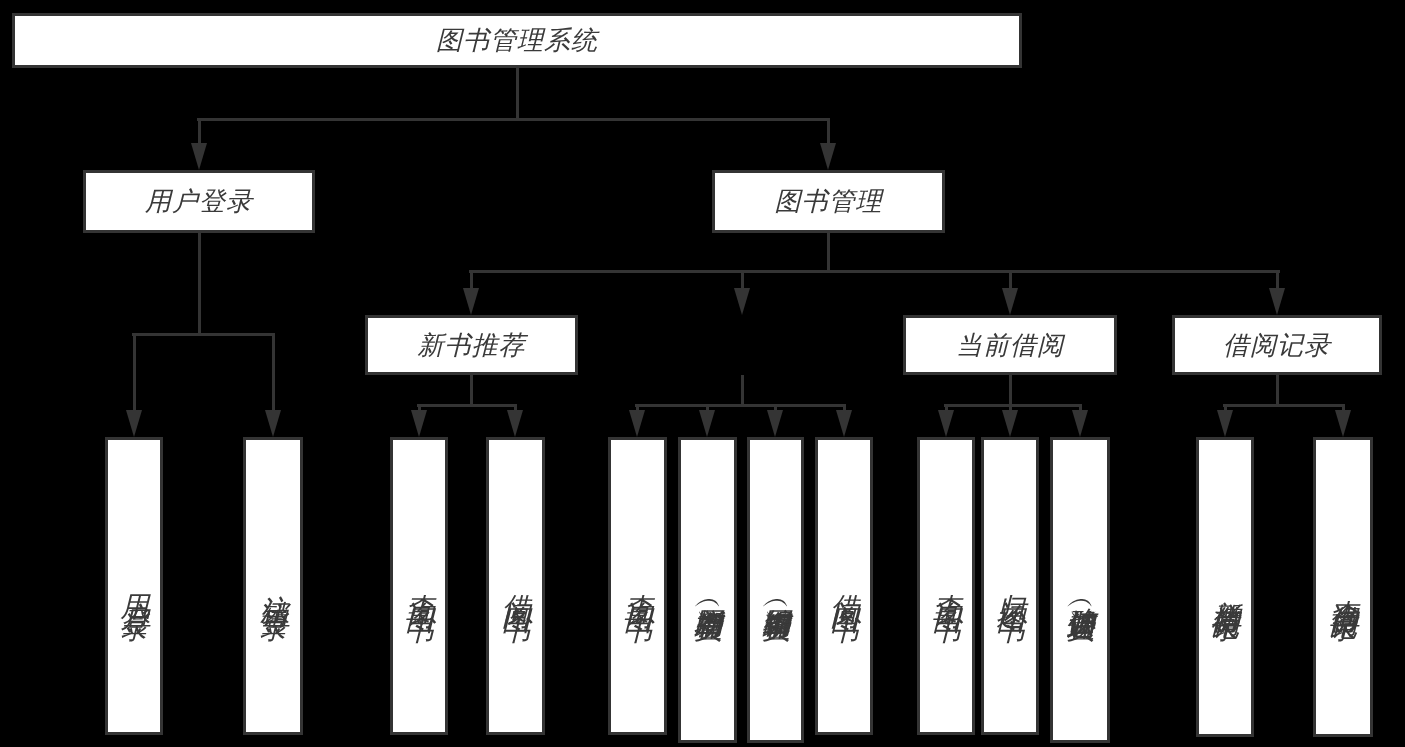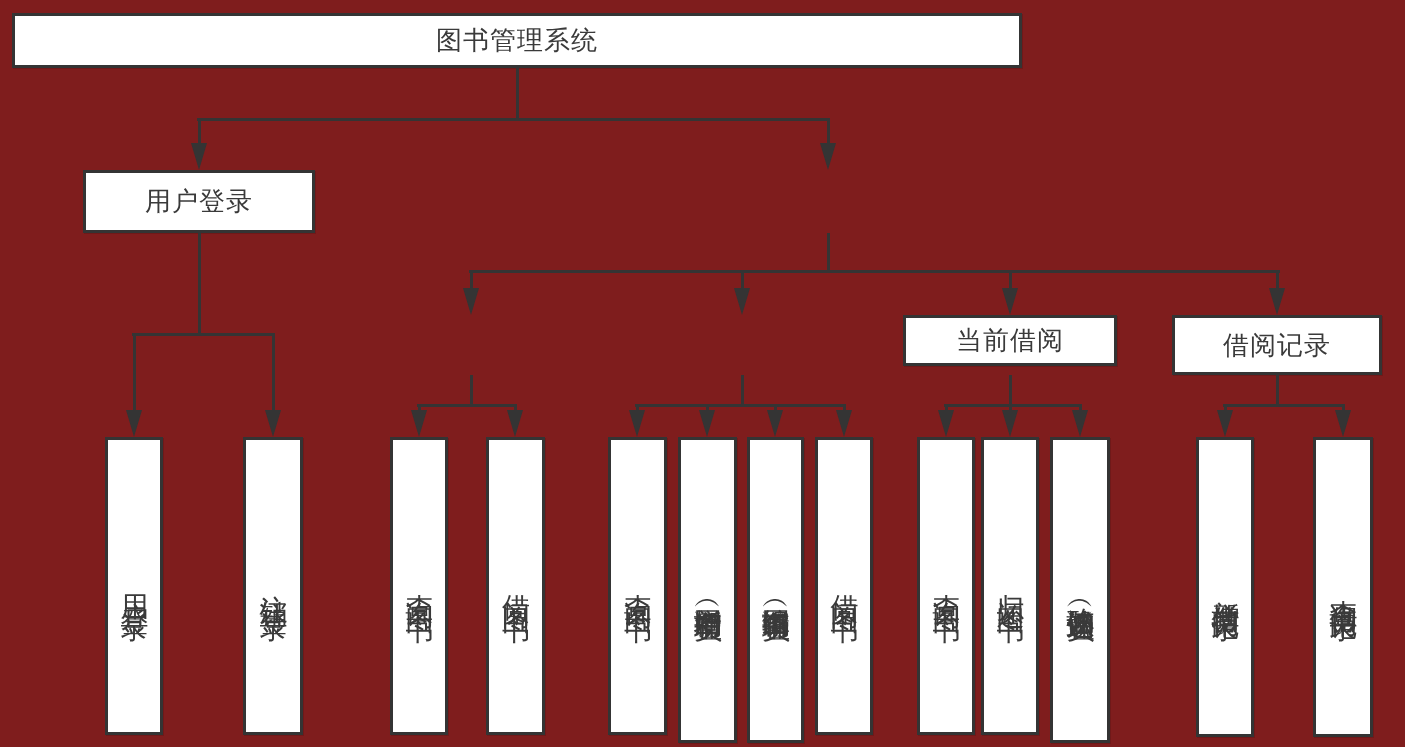--- a/index.html
+++ b/index.html
@@ -1,18 +1,18 @@
 <!DOCTYPE html>
 <html><head>
 <meta charset="utf-8">
 <style>
   html,body{margin:0;padding:0;background:#ffffff;}
   #canvas{
-    position:relative;width:1405px;height:747px;background:#7f1d1d;overflow:hidden;
-    font-family:"Liberation Sans","DejaVu Sans",sans-serif;color:#383838;
+    position:relative;width:1405px;height:747px;background:#000000;overflow:hidden;
+    font-family:"Liberation Sans","DejaVu Sans",sans-serif;color:#383838;font-style:italic;
   }
   .box{
     position:absolute;box-sizing:border-box;border:3px solid #343434;background:#ffffff;
     display:flex;align-items:center;justify-content:center;text-align:center;
     font-size:26px;color:#3a3a3a;letter-spacing:1px;
     box-shadow:1px 1px 0 rgba(0,0,0,0.12);
   }
   .leaf{font-size:28px;}
   .vtext{
     writing-mode:vertical-rl;text-orientation:mixed;
@@ -38,22 +38,28 @@
 
 <div id="canvas">
 
   <div class="box" style="left:12px;top:13px;width:1010px;height:55px;">
     <span>图书管理系统</span>
   </div>
 
   <div class="box" style="left:83px;top:170px;width:232px;height:63px;">
     <span>用户登录</span>
   </div>
+  <div class="box" style="left:712px;top:170px;width:233px;height:63px;">
+    <span>图书管理</span>
+  </div>
 
-  <div class="box" style="left:903px;top:315px;width:214px;height:51px;">
+  <div class="box" style="left:365px;top:315px;width:213px;height:60px;">
+    <span>新书推荐</span>
+  </div>
+  <div class="box" style="left:903px;top:315px;width:214px;height:60px;">
     <span>当前借阅</span>
   </div>
   <div class="box" style="left:1172px;top:315px;width:210px;height:60px;">
     <span>借阅记录</span>
   </div>
 
   <div class="box leaf" style="left:105px;top:437px;width:58px;height:298px;">
     <span class="vtext">用户登录</span>
   </div>
   <div class="box leaf" style="left:243px;top:437px;width:60px;height:298px;">

